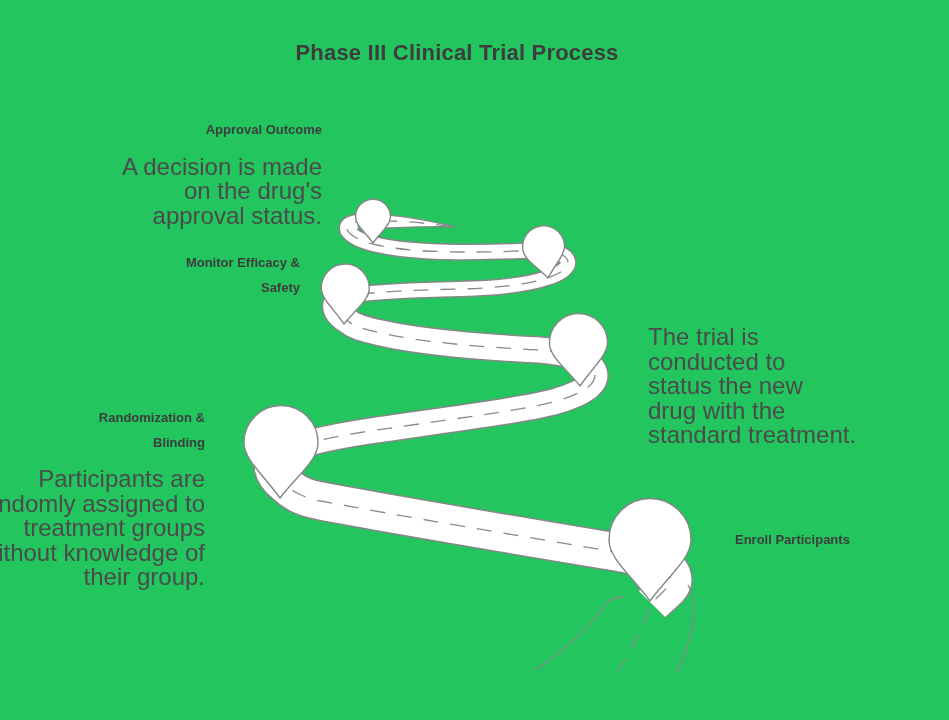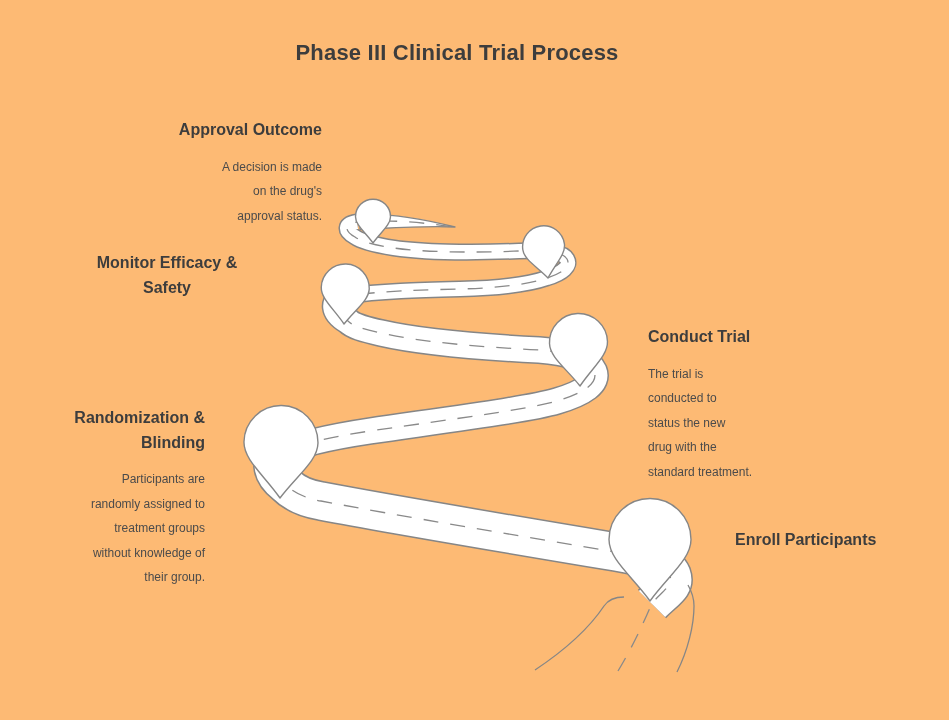--- a/index.html
+++ b/index.html
@@ -1,54 +1,54 @@
 <!DOCTYPE html>
 <html><head>
 <meta charset="utf-8">
 <style>
   html,body{margin:0;padding:0;background:#fff;}
   .canvas{
     position:relative;
     width:949px;height:720px;
-    background:#fdba74;
+    background:#22c55e;
     overflow:hidden;
     font-family:"Liberation Sans","DejaVu Sans",sans-serif;
   }
   .page-title{
     position:absolute;
     left:0;top:40px;width:914px;
     text-align:center;
     font-size:22px;
     font-weight:700;
     color:#3d3d3d;
     letter-spacing:0.2px;
   }
   .road-svg{position:absolute;left:0;top:0;}
   .step{position:absolute;}
   .step-title{
     margin:0 0 12px 0;
-    font-size:16px;
+    font-size:13px;
     font-weight:700;
     color:#3d3d3d;
     line-height:24.5px;
     white-space:pre-line;
   }
   .step-desc{
     margin:0;
-    font-size:12px;
+    font-size:24px;
     font-weight:400;
     color:#4b4b4b;
     line-height:24.5px;
     white-space:pre-line;
   }
   .align-right{text-align:right;}
   .align-left{text-align:left;}
   
   .step-approval      {left:82px;  top:118px; width:240px;}
-  .step-monitor       {left:47px;  top:251px; width:240px;text-align:center;}
+  .step-monitor       {left:60px;  top:251px; width:240px;}
   .step-randomization {left:-35px; top:406px; width:240px;}
   .step-regulatory    {left:600px; top:126px; width:240px;}
   .step-conduct       {left:648px; top:325px; width:240px;}
   .step-enroll        {left:735px; top:528px; width:214px;}
 </style>
 </head>
 <body>
 
 <div class="canvas">
 
@@ -107,21 +107,20 @@
 Blinding</h3>
     <p class="step-desc">Participants are
 randomly assigned to
 treatment groups
 without knowledge of
 their group.</p>
   </div>
 
 
   <div class="step step-conduct align-left">
-    <h3 class="step-title">Conduct Trial</h3>
     <p class="step-desc">The trial is
 conducted to
 status the new
 drug with the
 standard treatment.</p>
   </div>
 
   <div class="step step-enroll align-left">
     <h3 class="step-title">Enroll Participants</h3>
   </div>

